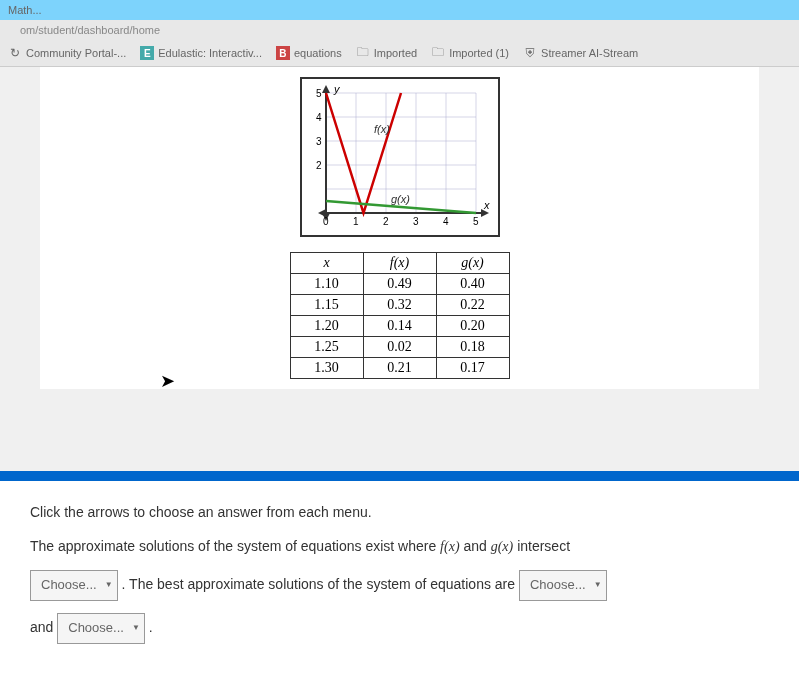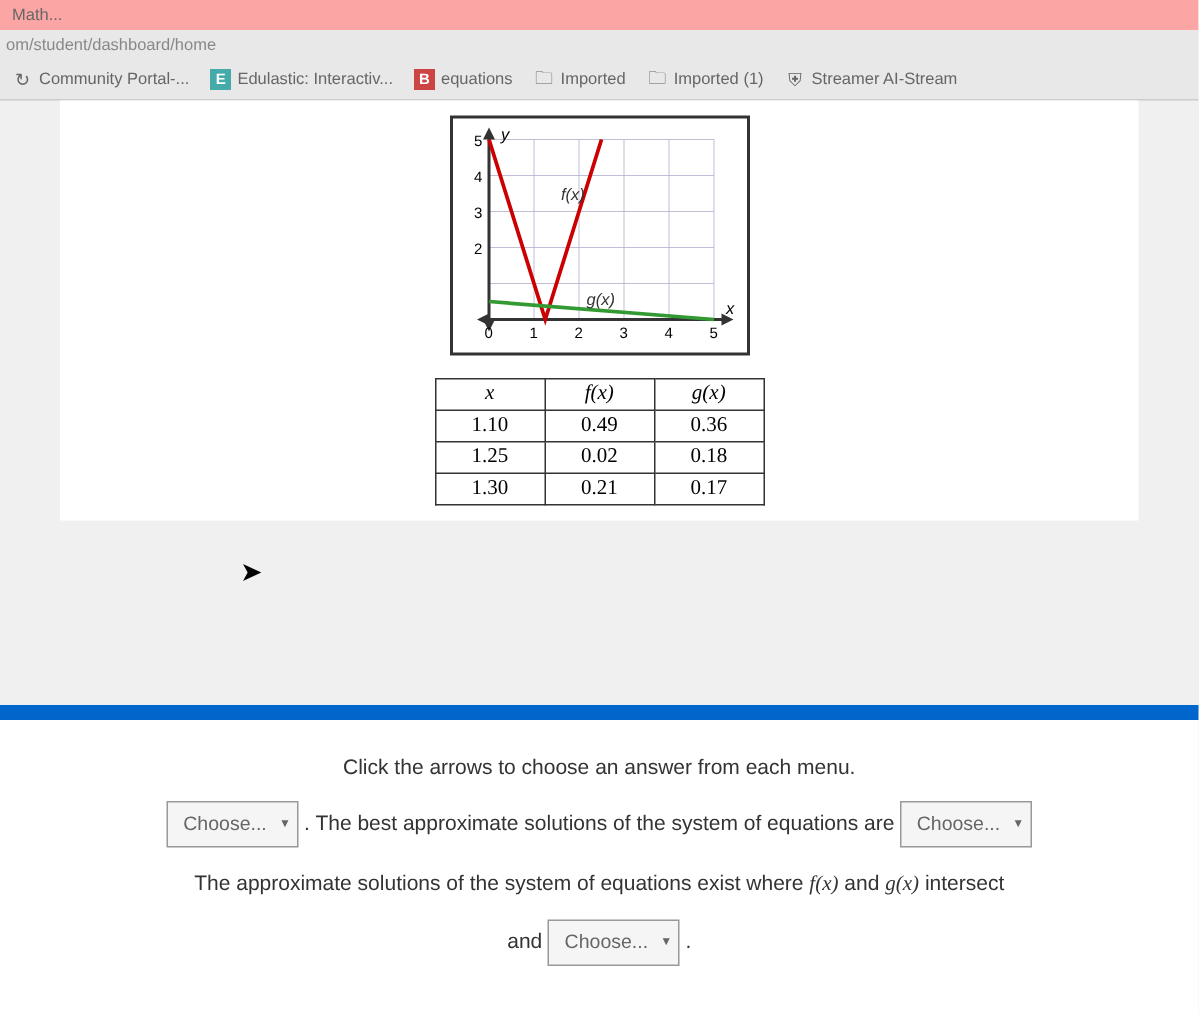--- a/index.html
+++ b/index.html
@@ -4,28 +4,28 @@
   <style>
     * { box-sizing: border-box; margin: 0; padding: 0; }
     body {
       font-family: Arial, sans-serif;
       background: #f0f0f0;
       width: 799px;
       height: 676px;
       overflow: hidden;
     }
     .tab-bar {
-      background: #fca5a5;
+      background: #7dd3fc;
       padding: 4px 8px;
       font-size: 11px;
       color: #666;
     }
     .url-bar {
       background: #e8e8e8;
-      padding: 4px 4px;
+      padding: 4px 20px;
       font-size: 11px;
       color: #888;
     }
     .bookmarks-bar {
       background: #e8e8e8;
       padding: 6px 8px;
       display: flex;
       gap: 14px;
       font-size: 11px;
       color: #666;
@@ -88,21 +88,20 @@
       right: 0;
       background: #fff;
       border-top: 10px solid #0066cc;
       padding: 20px 30px;
       font-size: 14px;
       color: #333;
     }
     .question-line {
       margin-bottom: 12px;
       line-height: 1.6;
-      text-align: center;
     }
     .dropdown {
       display: inline-block;
       border: 1px solid #999;
       background: #f5f5f5;
       padding: 4px 20px 4px 10px;
       font-size: 13px;
       color: #666;
       cursor: pointer;
       position: relative;
@@ -222,51 +221,61 @@
         <tr>
           <th>x</th>
           <th>f(x)</th>
           <th>g(x)</th>
         </tr>
       </thead>
       <tbody>
         <tr>
             <td>1.10</td>
             <td>0.49</td>
-            <td>0.36</td>
+            <td>0.40</td>
+          </tr>
+        <tr>
+            <td>1.15</td>
+            <td>0.32</td>
+            <td>0.22</td>
+          </tr>
+        <tr>
+            <td>1.20</td>
+            <td>0.14</td>
+            <td>0.20</td>
           </tr>
         <tr>
             <td>1.25</td>
             <td>0.02</td>
             <td>0.18</td>
           </tr>
         <tr>
             <td>1.30</td>
             <td>0.21</td>
             <td>0.17</td>
           </tr>
       </tbody>
     </table>
   </div>
 </div>
 
 <div class="cursor-pointer">➤</div>
 
 <div class="question-section">
   <div class="question-line">Click the arrows to choose an answer from each menu.</div>
-  <div class="question-line">
-    <span class="dropdown">Choose...</span>
-    <span>. The best approximate solutions of the system of equations are </span>
-    <span class="dropdown">Choose...</span>
-  </div>
   <div class="question-line">
     <span>The approximate solutions of the system of equations exist where </span>
     <span class="math-fn">f(x)</span>
     <span> and </span>
     <span class="math-fn">g(x)</span>
     <span> intersect</span>
   </div>
   <div class="question-line">
+    <span class="dropdown">Choose...</span>
+    <span>. The best approximate solutions of the system of equations are </span>
+    <span class="dropdown">Choose...</span>
+  </div>
+  <div class="question-line">
     <span>and </span>
     <span class="dropdown">Choose...</span>
     <span> .</span>
   </div>
 </div>
 
 </body></html>

